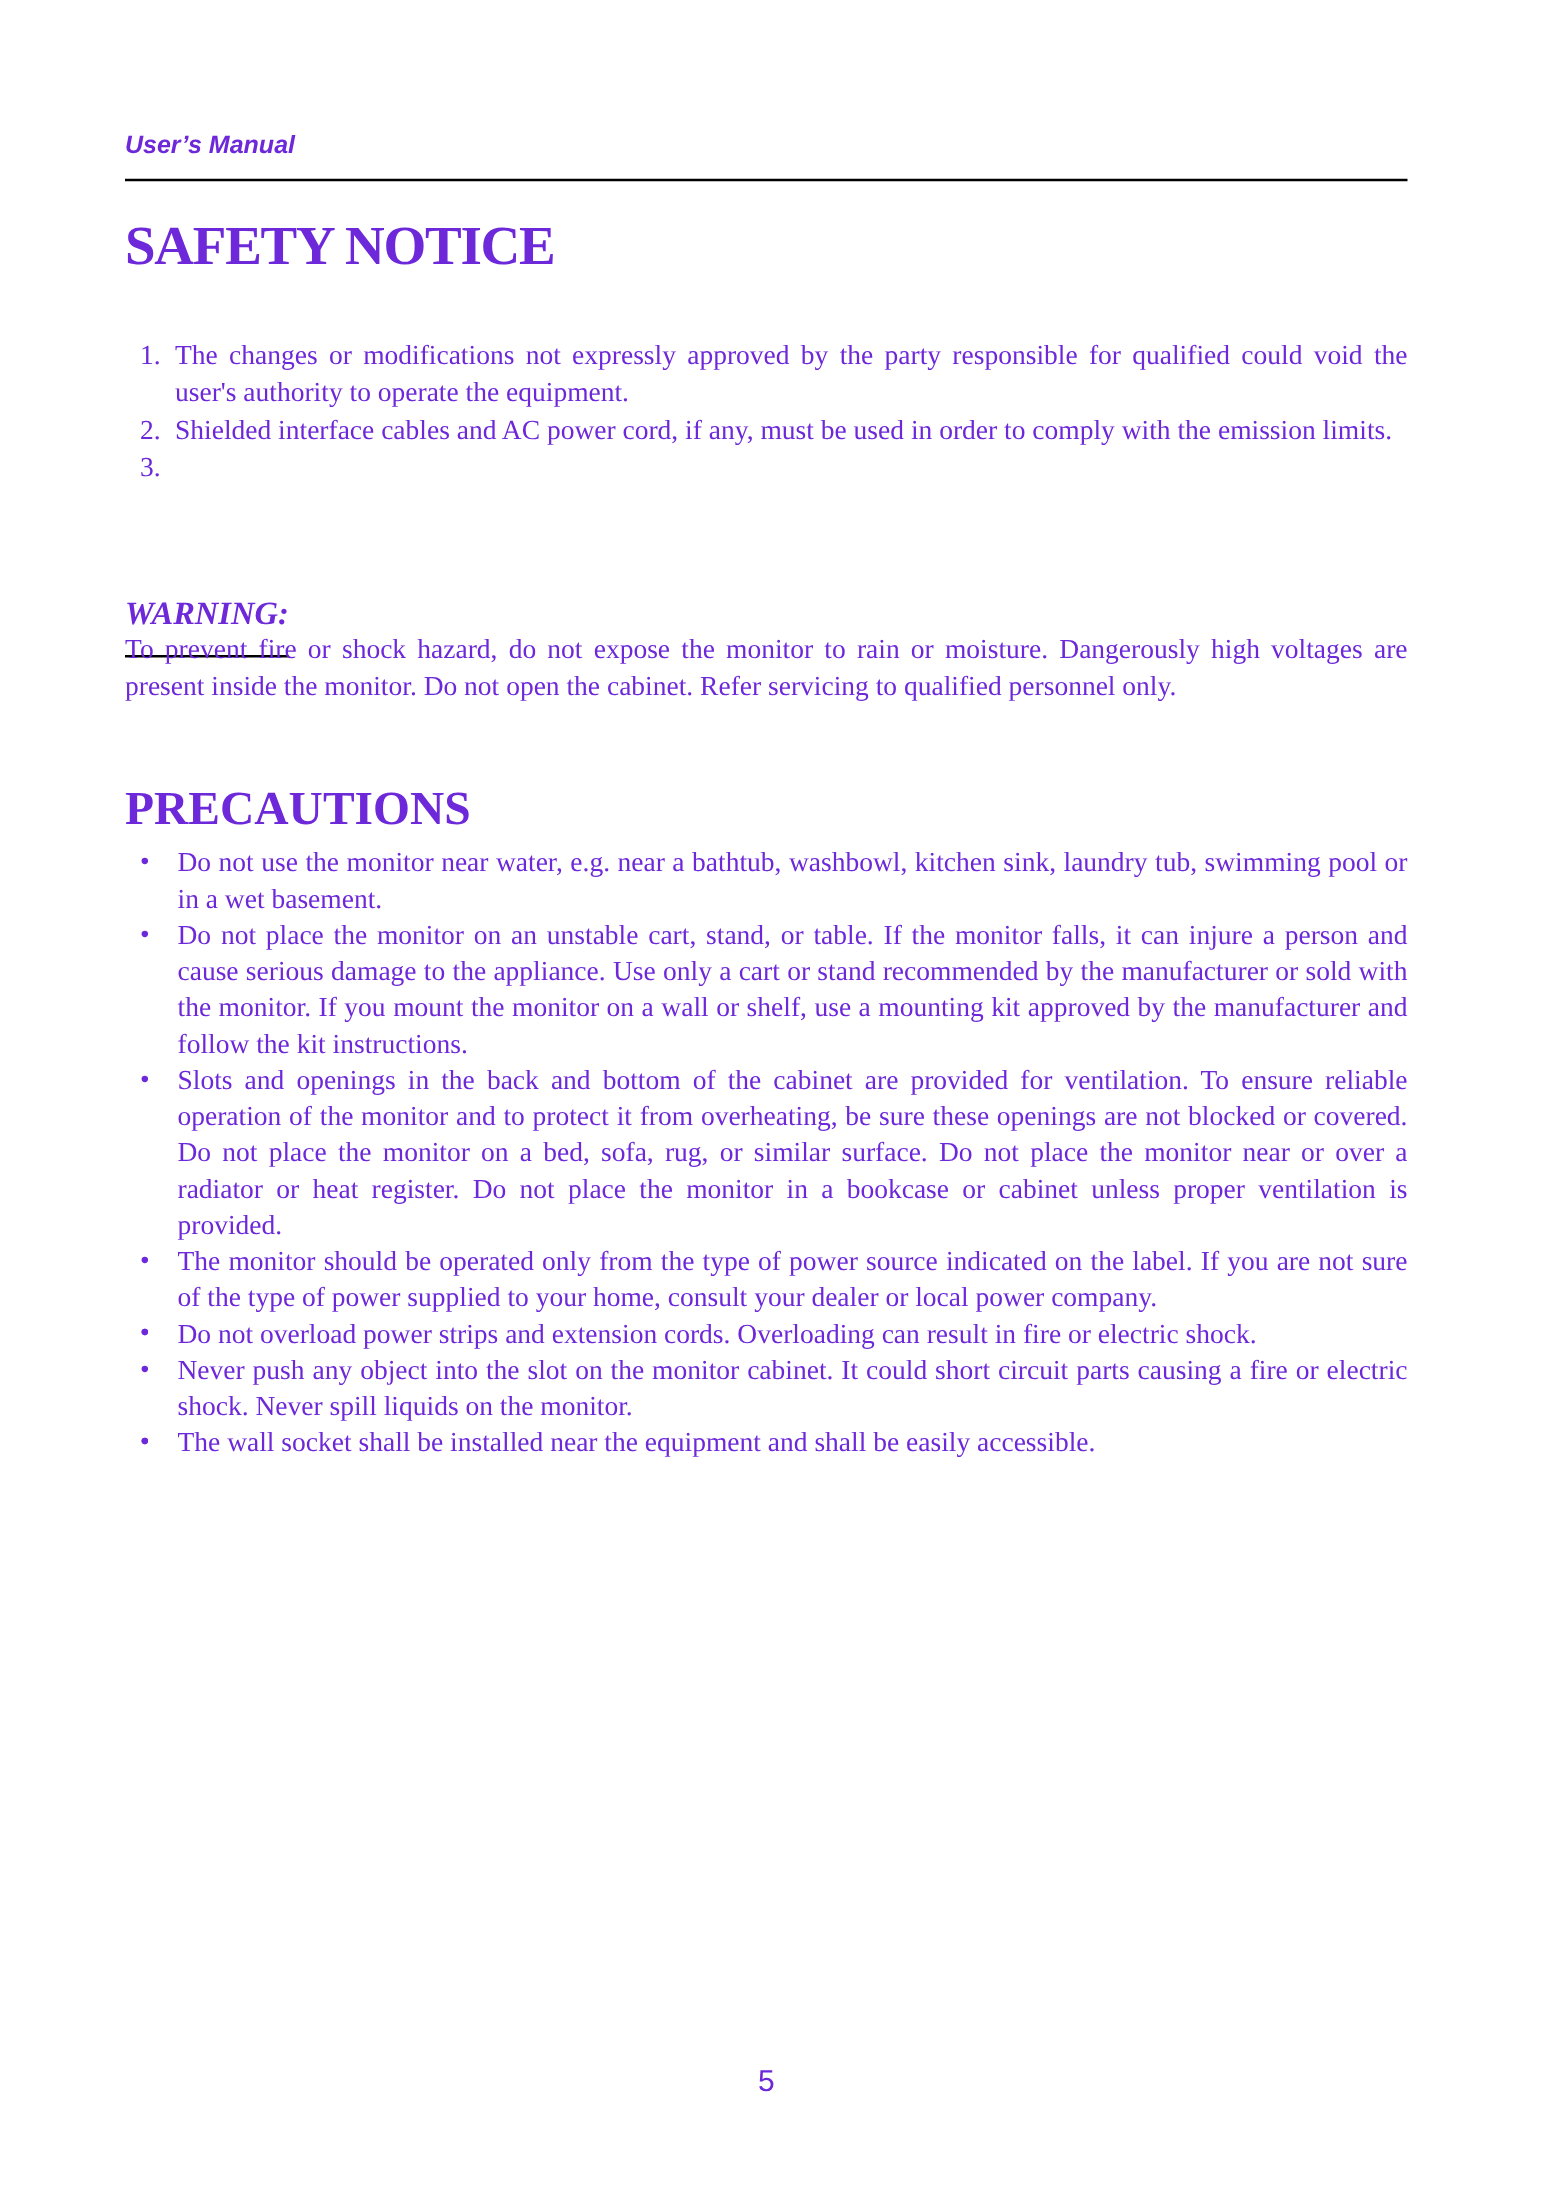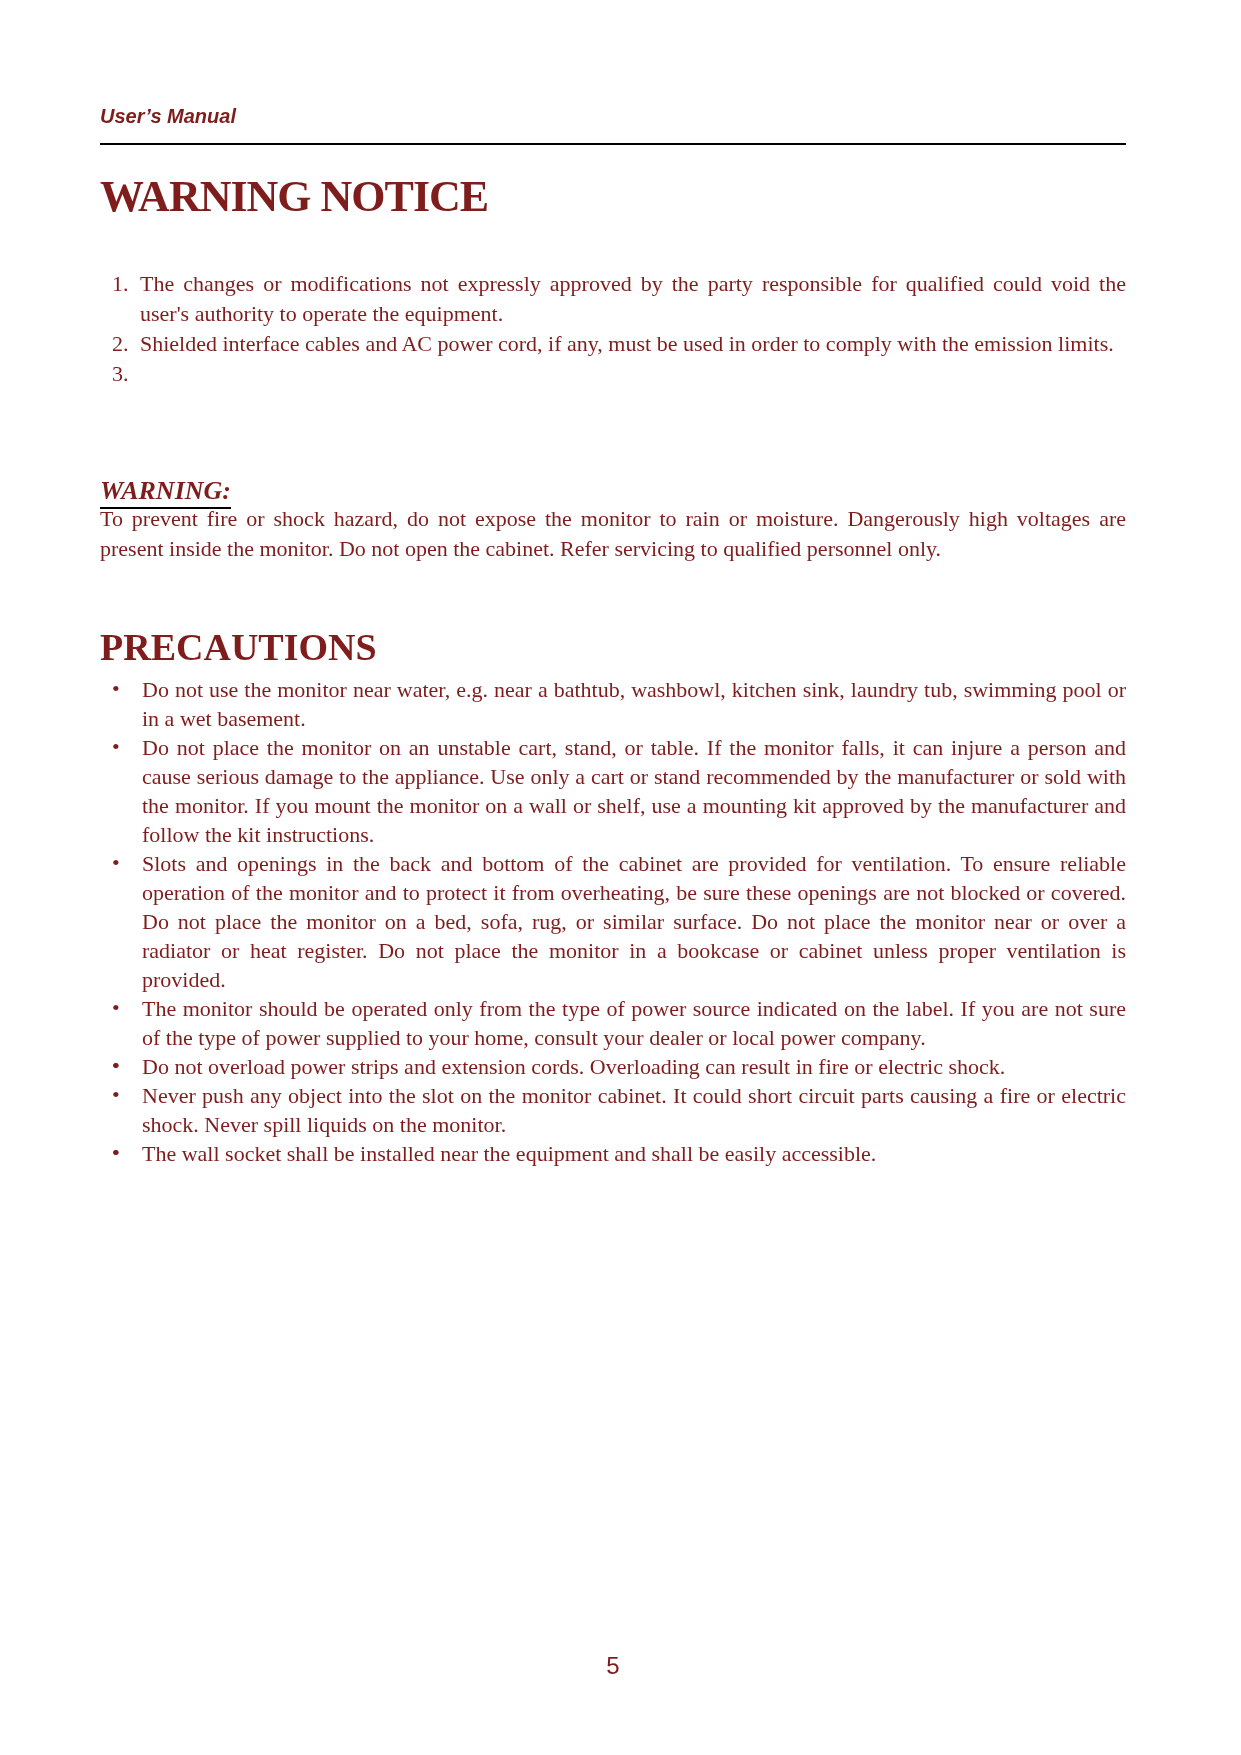--- a/index.html
+++ b/index.html
@@ -5,21 +5,21 @@
   html, body {
     margin: 0;
     padding: 0;
     background: #ffffff;
   }
   .page {
     position: relative;
     width: 1241px;
     height: 1755px;
     background: #ffffff;
-    color: #7f1d1d;
+    color: #6d28d9;
     font-family: "Liberation Serif", serif;
     overflow: hidden;
   }
   .content-col {
     position: absolute;
     left: 100px;
     width: 1026px;
   }
   
   .doc-header-text {
@@ -70,21 +70,21 @@
   .warning-label {
     top: 476px;
     font-size: 26px;
     font-weight: bold;
     font-style: italic;
     line-height: 30px;
   }
   .warning-label .underlined {
     display: inline-block;
     border-bottom: 2px solid #000000;
-    padding-bottom: 1px;
+    padding-bottom: 18px;
   }
   .warning-paragraph {
     top: 504px;
   }
   
   .precautions-heading {
     top: 630px;
     margin: 0;
     font-size: 38px;
     font-weight: bold;
@@ -120,21 +120,21 @@
 </style>
 </head>
 <body>
 
 <div class="page">
 
   <div class="content-col doc-header-text">User’s Manual</div>
 
   <div class="content-col header-rule"></div>
 
-  <h1 class="content-col doc-title">WARNING NOTICE</h1>
+  <h1 class="content-col doc-title">SAFETY NOTICE</h1>
 
   <ol class="content-col notice-list body-text">
       <li class="notice-item">
       <span class="notice-number">1.</span>
       <span>The changes or modifications not expressly approved by the party responsible for qualified could void the user's authority to operate the equipment.</span>
     </li>
       <li class="notice-item">
       <span class="notice-number">2.</span>
       <span>Shielded interface cables and AC power cord, if any, must be used in order to comply with the emission limits.</span>
     </li>

